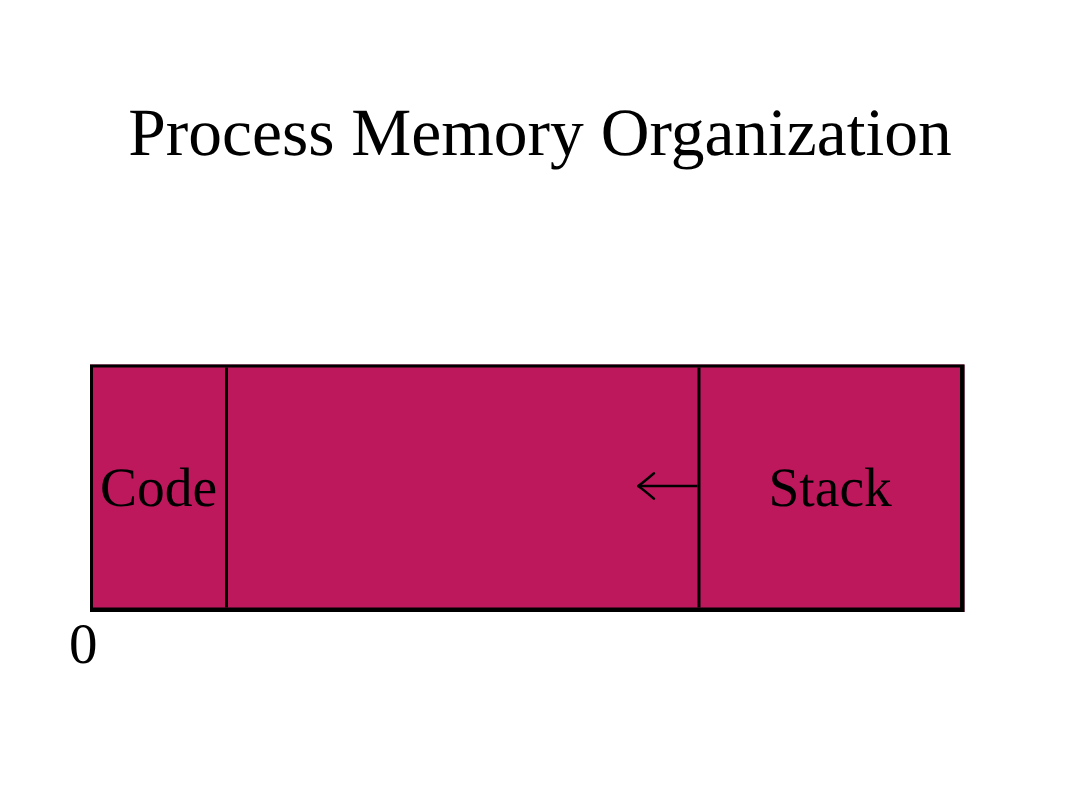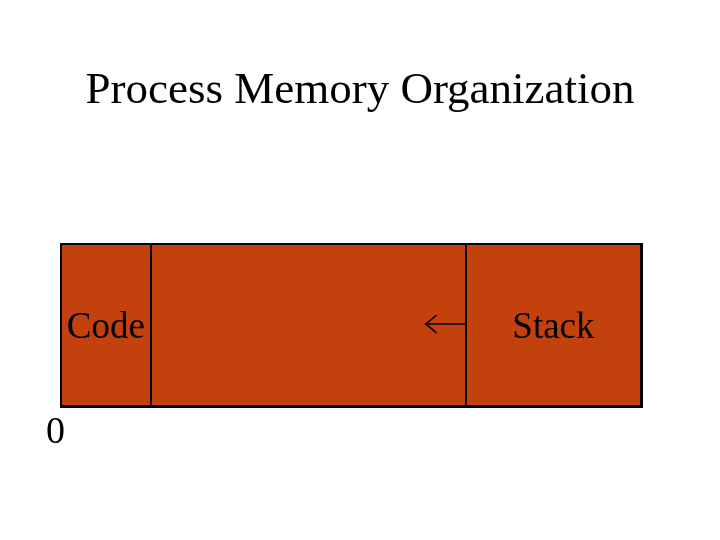--- a/index.html
+++ b/index.html
@@ -35,21 +35,21 @@
   .memory-box {
     position: absolute;
     left: 60px;
     top: 243px;
     width: 583px;
     height: 165px;
     box-sizing: border-box;
     border: 2px solid #000000;
     border-right-width: 3px;
     border-bottom-width: 3px;
-    background: #c2410c;
+    background: #be185d;
     display: flex;
     align-items: stretch;
   }
   .segment {
     display: flex;
     align-items: center;
     justify-content: center;
     font-size: 37px;
     line-height: 1;
     color: #000000;

